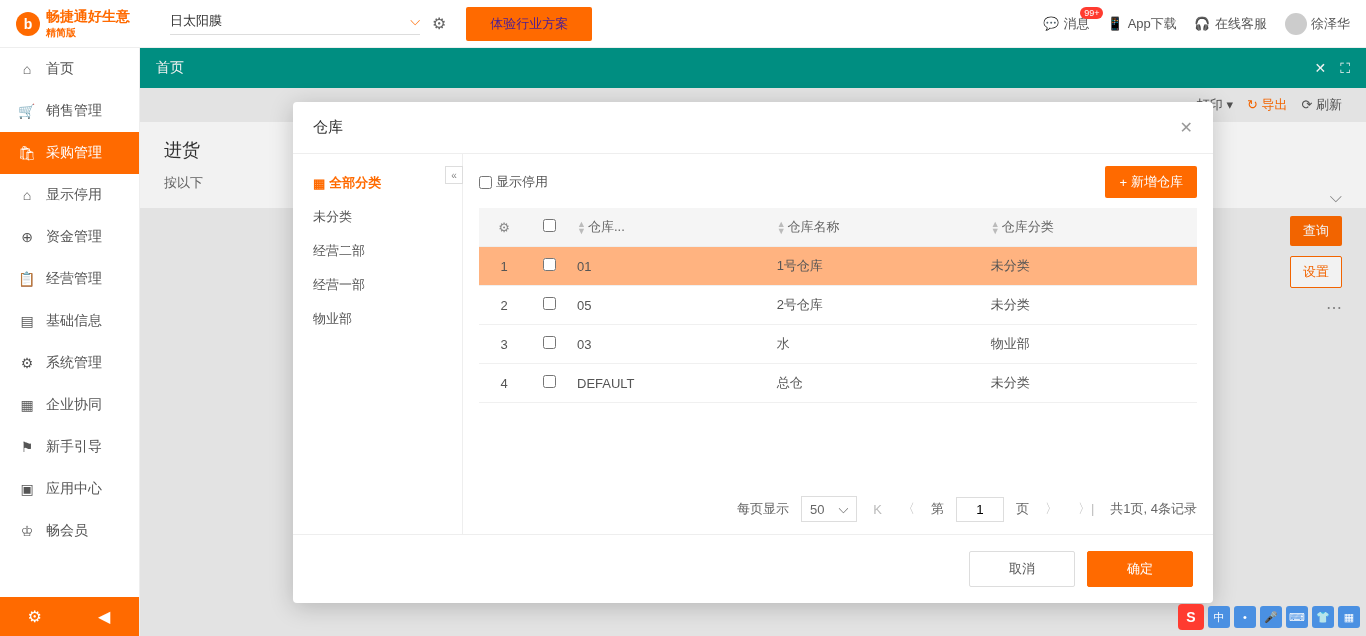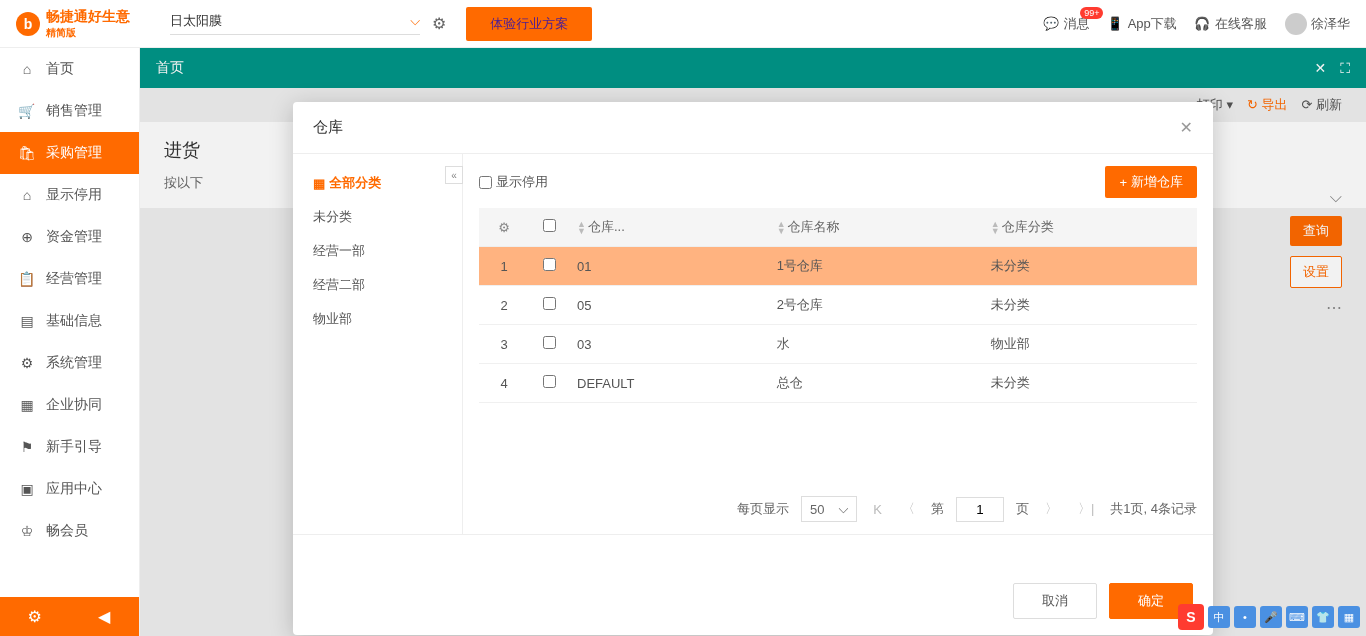--- a/index.html
+++ b/index.html
@@ -62,21 +62,21 @@
 td { padding: 10px 8px; border-bottom: 1px solid #f0f0f0; color: #555; }
 tr.selected td { background: #ffb380; }
 .row-idx { text-align: center; width: 50px; }
 .chk-col { width: 40px; text-align: center; }
 .gear-col { width: 40px; text-align: center; color: #888; }
 .pagination { margin-top: auto; display: flex; align-items: center; justify-content: flex-end; gap: 12px; font-size: 13px; color: #666; padding-top: 16px; }
 .page-size { border: 1px solid #ddd; padding: 4px 8px; display: flex; align-items: center; gap: 14px; text-align: right; }
 .page-input { width: 48px; border: 1px solid #ddd; text-align: center; padding: 4px; }
 .pg-btn { color: #bbb; padding: 0 4px; }
 .modal-footer { display: flex; justify-content: flex-end; gap: 12px; padding: 16px 20px; border-top: 1px solid #eee; }
-.btn { padding: 8px 28px; font-size: 13px; border-radius: 2px; border: 1px solid #ddd; background: #fff; color: #555; margin-top: 32px; }
+.btn { padding: 8px 39px; font-size: 13px; border-radius: 2px; border: 1px solid #ddd; background: #fff; color: #555; }
 .btn.primary { background: #ff6a00; color: #fff; border-color: #ff6a00; }
 
 
 .right-buttons { position: absolute; right: 24px; top: 140px; display: flex; flex-direction: column; gap: 10px; }
 .right-buttons button { background: #ff6a00; color: #fff; border: none; padding: 6px 12px; font-size: 13px; border-radius: 2px; }
 .right-buttons button.outline { background: #fff; color: #ff6a00; border: 1px solid #ff6a00; }
 
 
 .ime-bar { position: absolute; bottom: 6px; right: 6px; display: flex; gap: 4px; align-items: center; }
 .ime-bar .ime-item { width: 22px; height: 22px; background: #4a90e2; color: #fff; font-size: 11px; display: flex; align-items: center; justify-content: center; border-radius: 3px; }
@@ -208,22 +208,22 @@
           <span class="modal-close">✕</span>
         </div>
         <div class="modal-body">
           <div class="cat-panel">
             <div class="cat-collapse">«</div>
             <div class="cat-item active">
                 <span style="color:#ff6a00">▦</span>
                 <span>全部分类</span>
               </div>
             <div class="cat-item">未分类</div>
+            <div class="cat-item">经营二部</div>
             <div class="cat-item">经营一部</div>
-            <div class="cat-item">经营二部</div>
             <div class="cat-item">物业部</div>
           </div>
           <div class="table-panel">
             <div class="table-toolbar">
               <label class="show-disabled">
                 <input type="checkbox" style="">
                 <span>显示停用</span>
               </label>
               <div class="add-btn">
                   <span>+</span>

